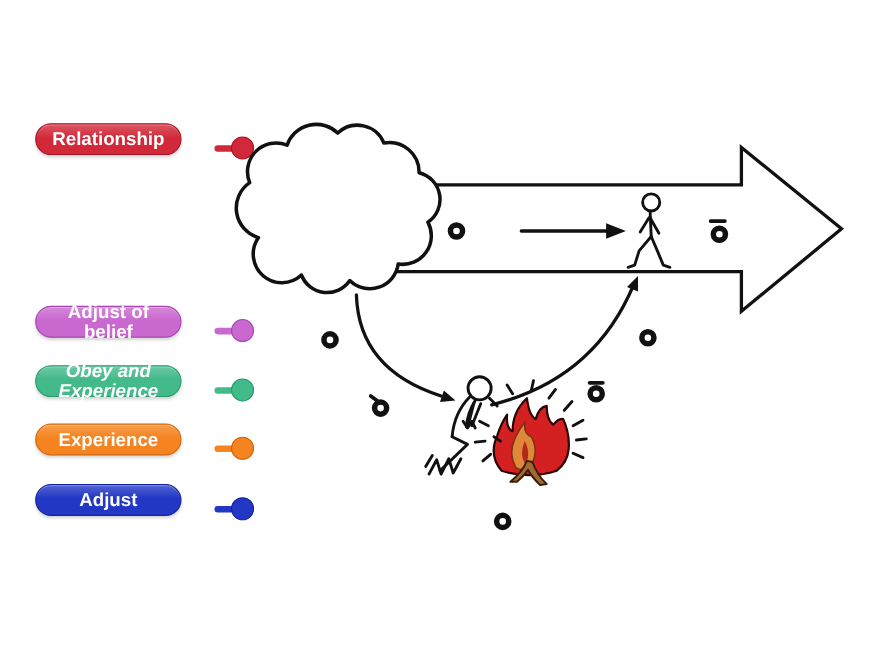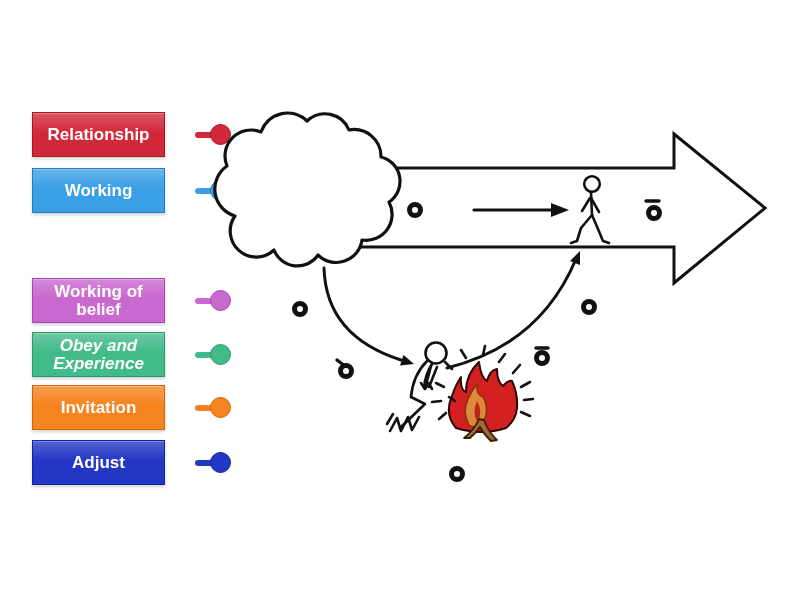--- a/index.html
+++ b/index.html
@@ -2,22 +2,22 @@
 <html style="--ink: #111111; --flame: #d42020; --flame-inner: #e0883a; --flame-core: #b52818; --trunk: #a06a32; --trunk-line: #3a1d08; --flame-line: #2a0505;"><head>
 <meta charset="utf-8">
 <style>
   html,body{margin:0;padding:0;background:#fff;}
   #stage{
     position:relative;width:800px;height:600px;background:#fff;overflow:hidden;
     font-family:"Liberation Sans","DejaVu Sans",sans-serif;
   }
   .label-row{position:absolute;left:32px;width:180px;height:45px;}
   .pill{
-    position:absolute;left:0;top:0;width:133px;height:45px;box-sizing:border-box;
-    border-radius:0;border:1.5px solid var(--cd);
+    position:absolute;left:0;top:0;width:133px;height:29px;box-sizing:border-box;
+    border-radius:16px;border:1.5px solid var(--cd);
     background:linear-gradient(180deg,rgba(255,255,255,.22),rgba(255,255,255,0) 45%),var(--c);
     box-shadow:0 2px 3px rgba(0,0,0,.18), inset 0 1px 0 rgba(255,255,255,.25);
     display:flex;align-items:center;justify-content:center;text-align:center;
     color:#fff;font-weight:bold;font-size:17px;line-height:18px;padding:0 9px;
     cursor:pointer;user-select:none;
   }
   .stub{
     position:absolute;left:163px;top:50%;margin-top:-3px;width:19px;height:6px;
     border-radius:3px;background:var(--c);
   }
@@ -30,37 +30,32 @@
 </head>
 <body>
 
 <div id="stage">
 
   <div class="label-row" style="top: 112px; --c: #d2293a; --cd: #a91423;">
     <div class="pill">Relationship</div>
     <div class="stub"></div>
     <div class="pin"></div>
   </div>
-  <div class="label-row" style="top: 168px; --c: #3b9fe6; --cd: #1f7ec6;">
-    <div class="pill">Working</div>
-    <div class="stub"></div>
-    <div class="pin"></div>
-  </div>
   <div class="label-row" style="top: 278px; --c: #c968cf; --cd: #a746b0;">
-    <div class="pill">Working of belief</div>
+    <div class="pill">Adjust of belief</div>
     <div class="stub"></div>
     <div class="pin"></div>
   </div>
   <div class="label-row" style="top: 332px; font-style: italic; --c: #42ba8a; --cd: #2a9a6d;">
     <div class="pill">Obey and Experience</div>
     <div class="stub"></div>
     <div class="pin"></div>
   </div>
   <div class="label-row" style="top: 385px; --c: #f5831f; --cd: #d26507;">
-    <div class="pill">Invitation</div>
+    <div class="pill">Experience</div>
     <div class="stub"></div>
     <div class="pin"></div>
   </div>
   <div class="label-row" style="top: 440px; --c: #2237c4; --cd: #13219c;">
     <div class="pill">Adjust</div>
     <div class="stub"></div>
     <div class="pin"></div>
   </div>
 
   <svg width="800" height="600" viewBox="0 0 800 600" style="position:absolute;left:0;top:0">

